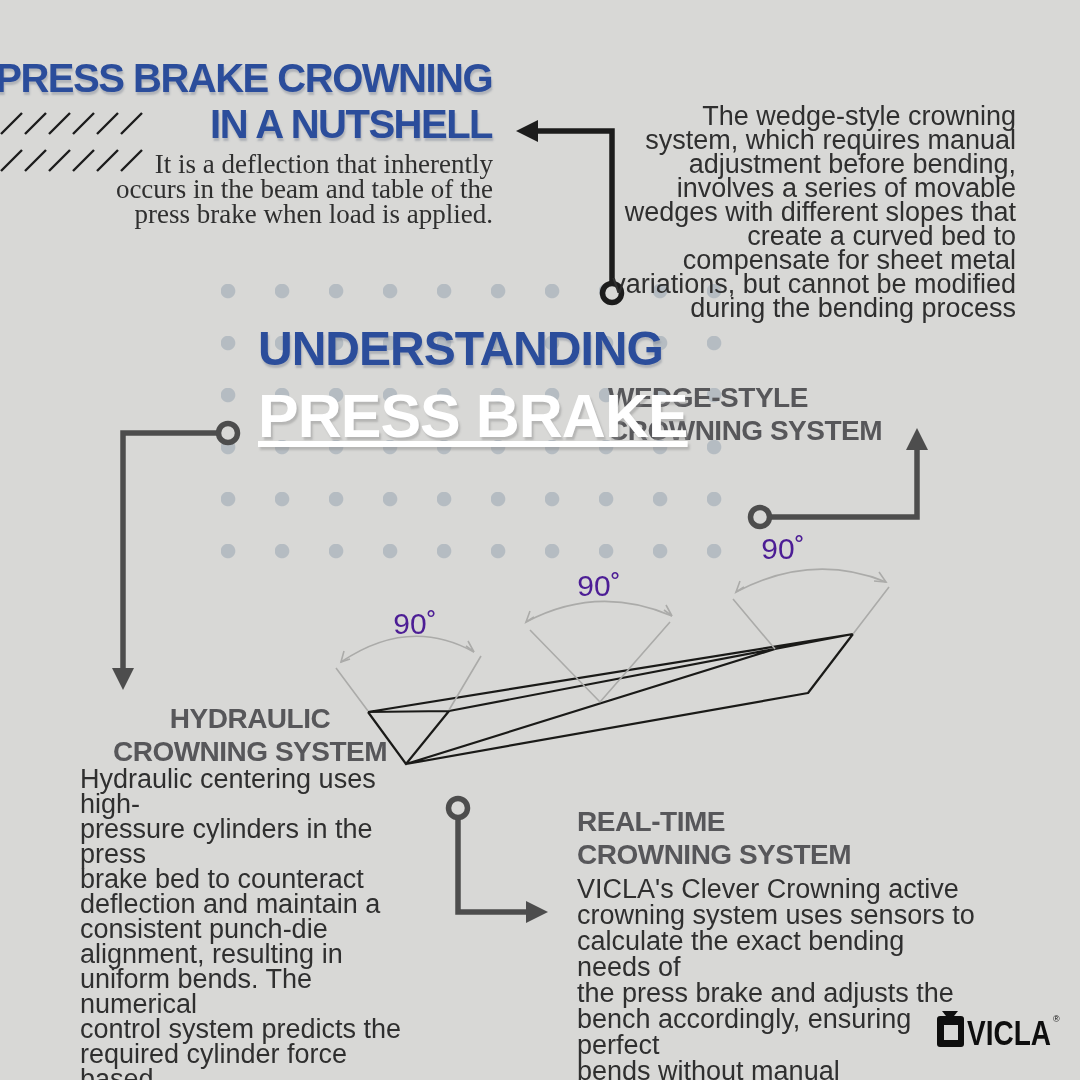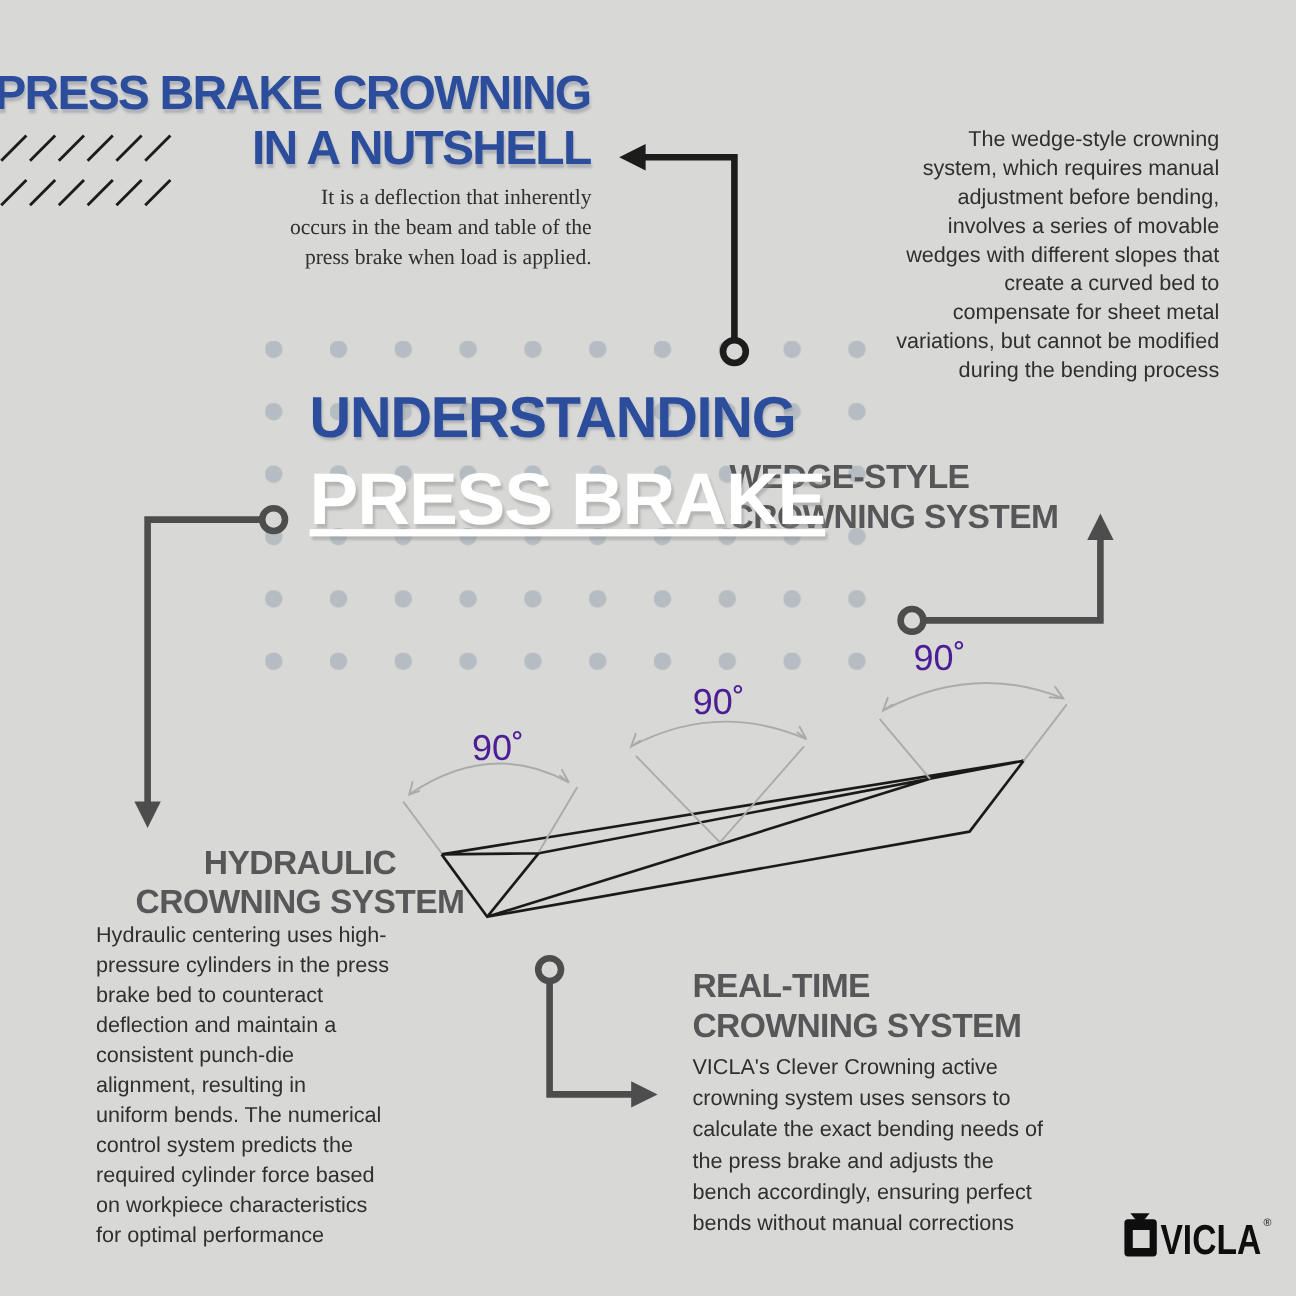--- a/index.html
+++ b/index.html
@@ -7,21 +7,21 @@
           font-family:"Liberation Sans",sans-serif;}
   .abs{position:absolute;}
   .dots{position:absolute;left:221px;top:284px;width:501px;height:275px;z-index:1;
         background-image:radial-gradient(circle at 7px 7px,#b5bcc2 6.8px,rgba(0,0,0,0) 7.8px);
         background-size:54px 52px;}
   svg.art{position:absolute;left:0;top:0;z-index:2;pointer-events:none;}
   .txt{z-index:3;}
   .blue-title{color:#2b4d9b;font-weight:bold;letter-spacing:-1.5px;
               text-shadow:1px 3px 2px rgba(100,110,130,.35);}
   .nutshell-title{right:588px;top:55px;text-align:right;font-size:40px;line-height:46px;width:520px;}
-  .body-text{color:#2f2f2f;font-size:18px;white-space:pre-line;}
+  .body-text{color:#2f2f2f;font-size:27px;white-space:pre-line;}
   .nutshell-body{right:587px;top:152px;text-align:right;line-height:25px;width:420px;font-family:Liberation Serif, serif;}
   .wedge-body{right:64px;top:104px;text-align:right;line-height:24px;width:420px;}
   .heading-gray{color:#57575a;font-weight:bold;font-size:28px;line-height:33px;letter-spacing:-0.5px;}
   .wedge-heading{right:72px;top:341px;text-align:left;width:400px;margin-top:40px;}
   .center-line{left:258px;white-space:nowrap;}
   .ct-blue{top:321px;color:#2b4d9b;font-weight:bold;font-size:48px;letter-spacing:-1px;
            text-shadow:1px 3px 2px rgba(100,110,130,.35);}
   .ct-white{color:#ffffff;font-weight:bold;font-size:61px;letter-spacing:-1px;
             text-shadow:2px 3px 2px rgba(140,140,140,.45);text-decoration:underline;}
   .ct-w1{top:381px;}

